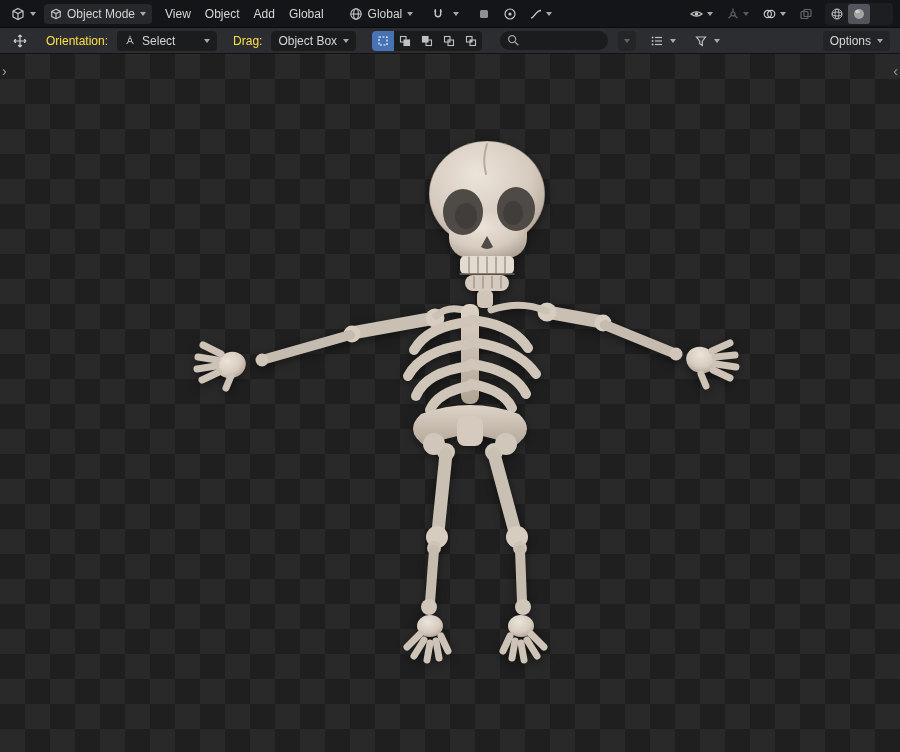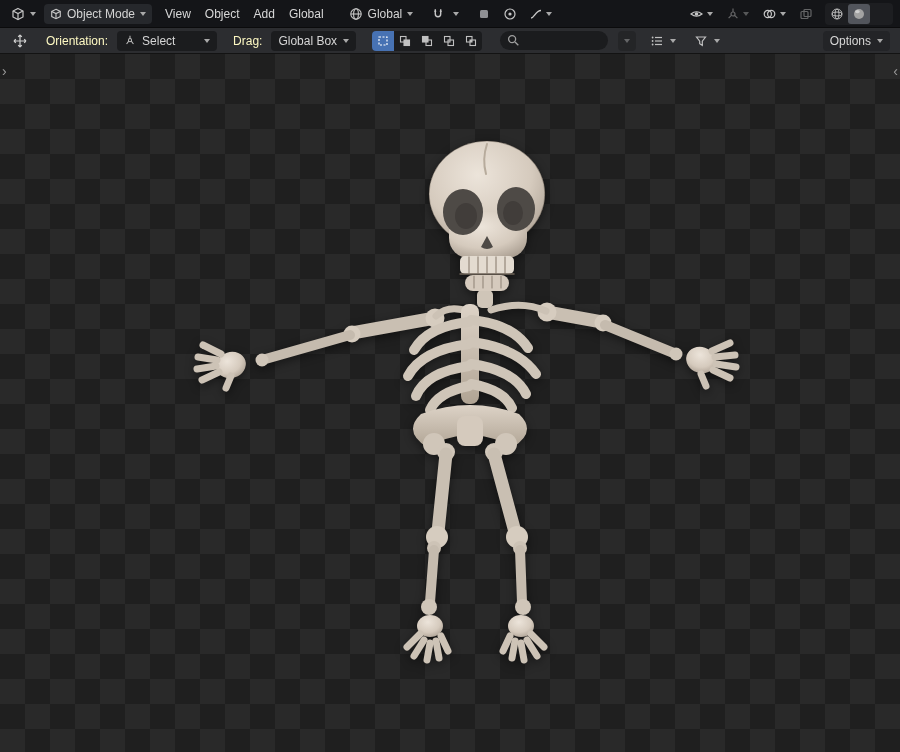--- a/index.html
+++ b/index.html
@@ -17,21 +17,21 @@
   .icon svg { display:block; }
   .dim { opacity:.45; }
   .spacer { flex:1 1 auto; }
   .iconbtn { display:inline-flex; align-items:center; gap:3px; padding:3px 4px; border-radius:3px; }
   .shadegrp { display:flex; background:#1d1e21; border-radius:4px; margin-left:8px; padding:1px; }
   .sbtn { width:22px; height:20px; display:flex; align-items:center; justify-content:center; border-radius:3px; }
   .sbtn.active { background:#52555c; }
 
   
   .toolbar { height:26px; background:#2c2d30; display:flex; align-items:center; padding:0 8px; flex:0 0 26px; border-bottom:1px solid #131313; }
-  .tool-label { color:#fef9c3; white-space:nowrap; }
+  .tool-label { color:#fde047; white-space:nowrap; }
   .dd { display:inline-flex; align-items:center; gap:6px; background:#1b1c1e; border-radius:4px; height:20px; padding:0 7px; white-space:nowrap; color:#d6d6d6; }
   .modegrp { display:flex; background:#1b1c1e; border-radius:4px; overflow:hidden; height:20px; }
   .mbtn { width:22px; height:20px; display:flex; align-items:center; justify-content:center; }
   .mbtn.active { background:#4772b3; }
   .search { display:flex; align-items:center; background:#1b1c1e; border-radius:10px; height:19px; width:108px; padding:0 7px; gap:5px; }
   .search input { background:transparent; border:none; outline:none; color:#ddd; width:100%; font-size:12px; font-family:inherit; }
 
   
   .viewport { position:relative; flex:1 1 auto; background-color:#1f1f1f;
     background-image:
@@ -211,21 +211,21 @@
             <path d="M7 4.2 V1 M5.5 7.2 L3 10.5 M8.5 7.2 L11 10.5"></path>
           </svg>
       </span>
       <span style="flex:1;">Select</span>
       <i class="chev"></i>
     </span>
 
     <span class="tool-label" style="margin-left:16px;">Drag:</span>
 
     <span class="dd" style="margin-left:9px;">
-      <span>Global Box</span>
+      <span>Object Box</span>
       <i class="chev"></i>
     </span>
 
     <span class="modegrp" style="margin-left:16px;">
       <span class="mbtn active">
         <span class="icon">
           <svg width="12" height="12" viewBox="0 0 12 12" fill="none" stroke="#ffffff" stroke-width="1.2">
               <rect x="2" y="2" width="8" height="8" stroke-dasharray="2 1.5"></rect>
             </svg>
         </span>

